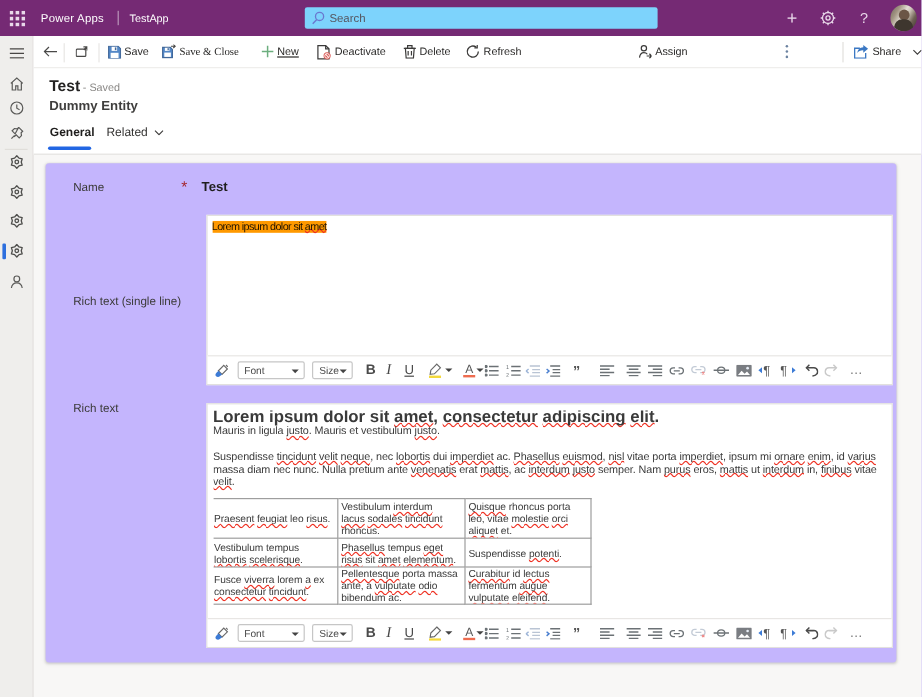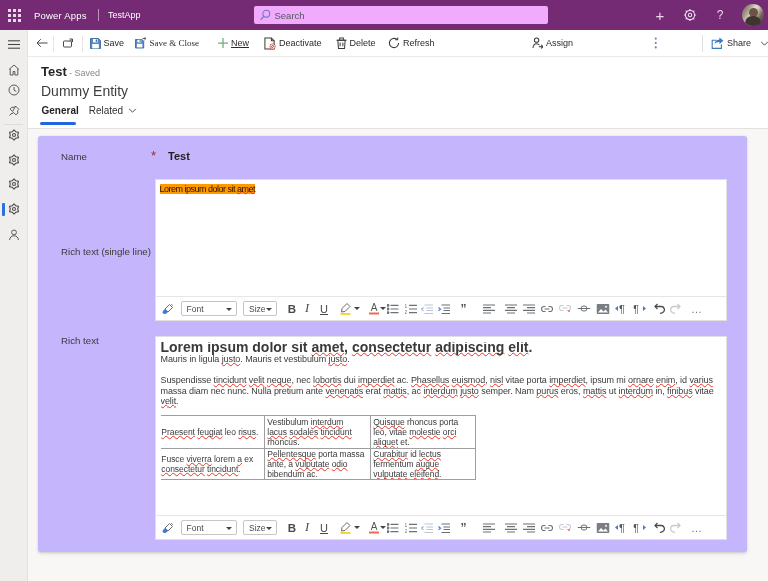--- a/index.html
+++ b/index.html
@@ -5,21 +5,21 @@
 * { margin:0; padding:0; box-sizing:border-box; }
 html,body { width:768px; height:581px; overflow:hidden; font-family:"Liberation Sans", sans-serif; }
 body { position:relative; background:#f8f7f6; }
 
 
 #topbar { position:absolute; left:0; top:0; width:768px; height:30px; background:#752a74; }
 #waffle { position:absolute; left:8px; top:9px; width:13px; height:13px; }
 #pa-title { position:absolute; left:34px; top:0; height:30px; display:flex; align-items:center; color:#fff; font-size:9.5px; font-weight:normal; letter-spacing:.2px; }
 #pa-div { position:absolute; left:98px; top:9px; width:1px; height:12px; background:rgba(255,255,255,.5); }
 #pa-app { position:absolute; left:108px; top:0; height:30px; display:flex; align-items:center; color:#fff; font-size:9px; }
-#searchbox { position:absolute; left:254px; top:6px; width:294px; height:18px; background:#f0abfc; border-radius:2px; }
+#searchbox { position:absolute; left:254px; top:6px; width:294px; height:18px; background:#7dd3fc; border-radius:2px; }
 #searchbox .mag { position:absolute; left:5px; top:3px; }
 #searchbox .stext { position:absolute; left:20.5px; top:4px; font-size:9.5px; color:#55555e; }
 .topicon { position:absolute; top:0; height:30px; color:#e9d8ea; display:flex; align-items:center; justify-content:center; }
 #avatar { position:absolute; left:742px; top:4px; width:22px; height:22px; border-radius:50%;
   background: linear-gradient(120deg, #6a6258 0%, #a39684 25%, #e3ddd4 45%, #cfc6ba 55%, #6f6154 75%, #3a332c 100%); overflow:hidden;}
 #avatar:before{content:"";position:absolute;left:6.5px;top:3.5px;width:9px;height:9px;border-radius:50%;background:#6b5546;}
 #avatar:after{content:"";position:absolute;left:3px;top:12px;width:16px;height:10px;border-radius:7px 7px 0 0;background:#3e362e;}
 
 
 #sidebar { position:absolute; left:0; top:30px; width:28px; height:551px; background:#efeeec; border-right:1px solid #e4e2e0; }
@@ -30,34 +30,34 @@
 
 #cmdbar { position:absolute; left:28px; top:30px; width:740px; height:27px; background:#fff; border-bottom:1px solid #eceae8; }
 .cmd { position:absolute; top:0; height:26px; display:flex; align-items:center; gap:3px; color:#2b2a29; font-size:9px; white-space:nowrap; }
 .cmd svg { flex:none; }
 #cmd-divider { position:absolute; left:674px; top:5px; width:1px; height:17px; background:#e1dfdd; }
 
 
 #header { position:absolute; left:28px; top:57px; width:740px; height:72px; background:#fff; border-bottom:1px solid #e3e1df; }
 #rectitle { position:absolute; left:13px; top:6.5px; font-size:13px; font-weight:bold; color:#252423; }
 #recsaved { position:absolute; left:41px; top:11px; font-size:9px; color:#8a8886; }
-#recentity { position:absolute; left:13px; top:26px; font-size:14px; font-weight:normal; color:#3f3e3d; }
+#recentity { position:absolute; left:13px; top:26px; font-size:11px; font-weight:bold; color:#3f3e3d; }
 #tab-general { position:absolute; left:13.5px; top:48px; font-size:10px; font-weight:bold; color:#201f1e; }
 #tab-underline { position:absolute; left:12.4px; top:65.2px; width:35.2px; height:2.6px; background:#2266e3; border-radius:2px; }
 #tab-related { position:absolute; left:60.7px; top:48px; font-size:10px; color:#323130; display:flex; align-items:center; }
 
 
 #card { position:absolute; left:38px; top:136px; width:709px; height:416px; background:#c4b5fd; border-radius:3px;
   box-shadow:0 0.6px 1.8px rgba(0,0,0,.1), 0 1.2px 3.6px rgba(0,0,0,.09); }
 .flabel { position:absolute; font-size:9.7px; color:#3b3a39; }
 #req1 { position:absolute; left:113px; top:12px; color:#a4262c; font-size:13px; }
 #val-name { position:absolute; left:130px; top:13.5px; font-size:11px; font-weight:bold; color:#201f1e; }
 
 
-.editor { position:absolute; left:117px; background:#fff; border:1px solid #e2e0de; width:572px; }
+.editor { position:absolute; left:134px; background:#fff; border:1px solid #e2e0de; width:572px; }
 #ed1 { top:43px; height:142px; }
 #ed2 { top:200px; height:204px; }
 .toolbar { position:absolute; left:0; bottom:0; width:570px; height:24px; border-top:1px solid #e8e6e4; background:#fff; }
 .ed-content { position:absolute; left:4.5px; top:5px; right:4px; bottom:25px; font-size:9px; line-height:10.4px; color:#3a3a3a; letter-spacing:-0.08px; overflow:hidden; }
 .sq { text-decoration:underline; text-decoration-style:wavy; text-decoration-color:#ee3224; text-decoration-thickness:0.8px; text-underline-offset:0px; text-decoration-skip-ink:none; }
 .hl { background:#ff9900; color:#221400; }
 .bline { font-size:14px; font-weight:bold; letter-spacing:0; }
 
 
 #rtable { border-collapse:collapse; table-layout:fixed; margin-top:9px; margin-left:-2.2px; width:318px; }
@@ -444,20 +444,25 @@
       Suspendisse <span class="sq">tincidunt</span> <span class="sq">velit</span> <span class="sq">neque</span>, nec <span class="sq">lobortis</span> dui <span class="sq">imperdiet</span> ac. <span class="sq">Phasellus</span> <span class="sq">euismod</span>, <span class="sq">nisl</span> vitae porta <span class="sq">imperdiet</span>, ipsum mi <span class="sq">ornare</span> <span class="sq">enim</span>, id <span class="sq">varius</span><br>
       massa diam nec nunc. Nulla pretium ante <span class="sq">venenatis</span> erat <span class="sq">mattis</span>, ac <span class="sq">interdum</span> <span class="sq">justo</span> semper. Nam <span class="sq">purus</span> eros, <span class="sq">mattis</span> ut <span class="sq">interdum</span> in, <span class="sq">finibus</span> vitae<br>
       <span class="sq">velit</span>.
       <table id="rtable">
         <tbody>
             <tr style="height:33px;">
           <td style="width:106px;"><span class="sq">Praesent</span> <span class="sq">feugiat</span> leo <span class="sq">risus</span>.</td>
           <td style="width:106px;">Vestibulum <span class="sq">interdum</span><br><span class="sq">lacus</span> <span class="sq">sodales</span> <span class="sq">tincidunt</span><br>rhoncus.</td>
           <td><span class="sq">Quisque</span> rhoncus porta<br>leo, vitae <span class="sq">molestie</span> <span class="sq">orci</span><br><span class="sq">aliquet</span> et.</td>
         </tr>
+        <tr style="height:24px;">
+          <td>Vestibulum tempus<br><span class="sq">lobortis</span> <span class="sq">scelerisque</span>.</td>
+          <td><span class="sq">Phasellus</span> tempus <span class="sq">eget</span><br><span class="sq">risus</span> sit <span class="sq">amet</span> <span class="sq">elementum</span>.</td>
+          <td>Suspendisse <span class="sq">potenti</span>.</td>
+        </tr>
         <tr style="height:30px; line-height:9.4px;">
           <td>Fusce <span class="sq">viverra</span> lorem <span class="sq">a</span> ex<br><span class="sq">consectetur</span> <span class="sq">tincidunt</span>.</td>
           <td><span class="sq">Pellentesque</span> porta massa<br>ante, a <span class="sq">vulputate</span> <span class="sq">odio</span><br>bibendum ac.</td>
           <td><span class="sq">Curabitur</span> id <span class="sq">lectus</span><br>fermentum <span class="sq">augue</span><br><span class="sq">vulputate</span> <span class="sq">eleifend</span>.</td>
         </tr>
       </tbody>
         </table>
     </div>
     <div class="toolbar" id="tb2">
         <div style="position: relative; width: 100%; height: 100%;">

